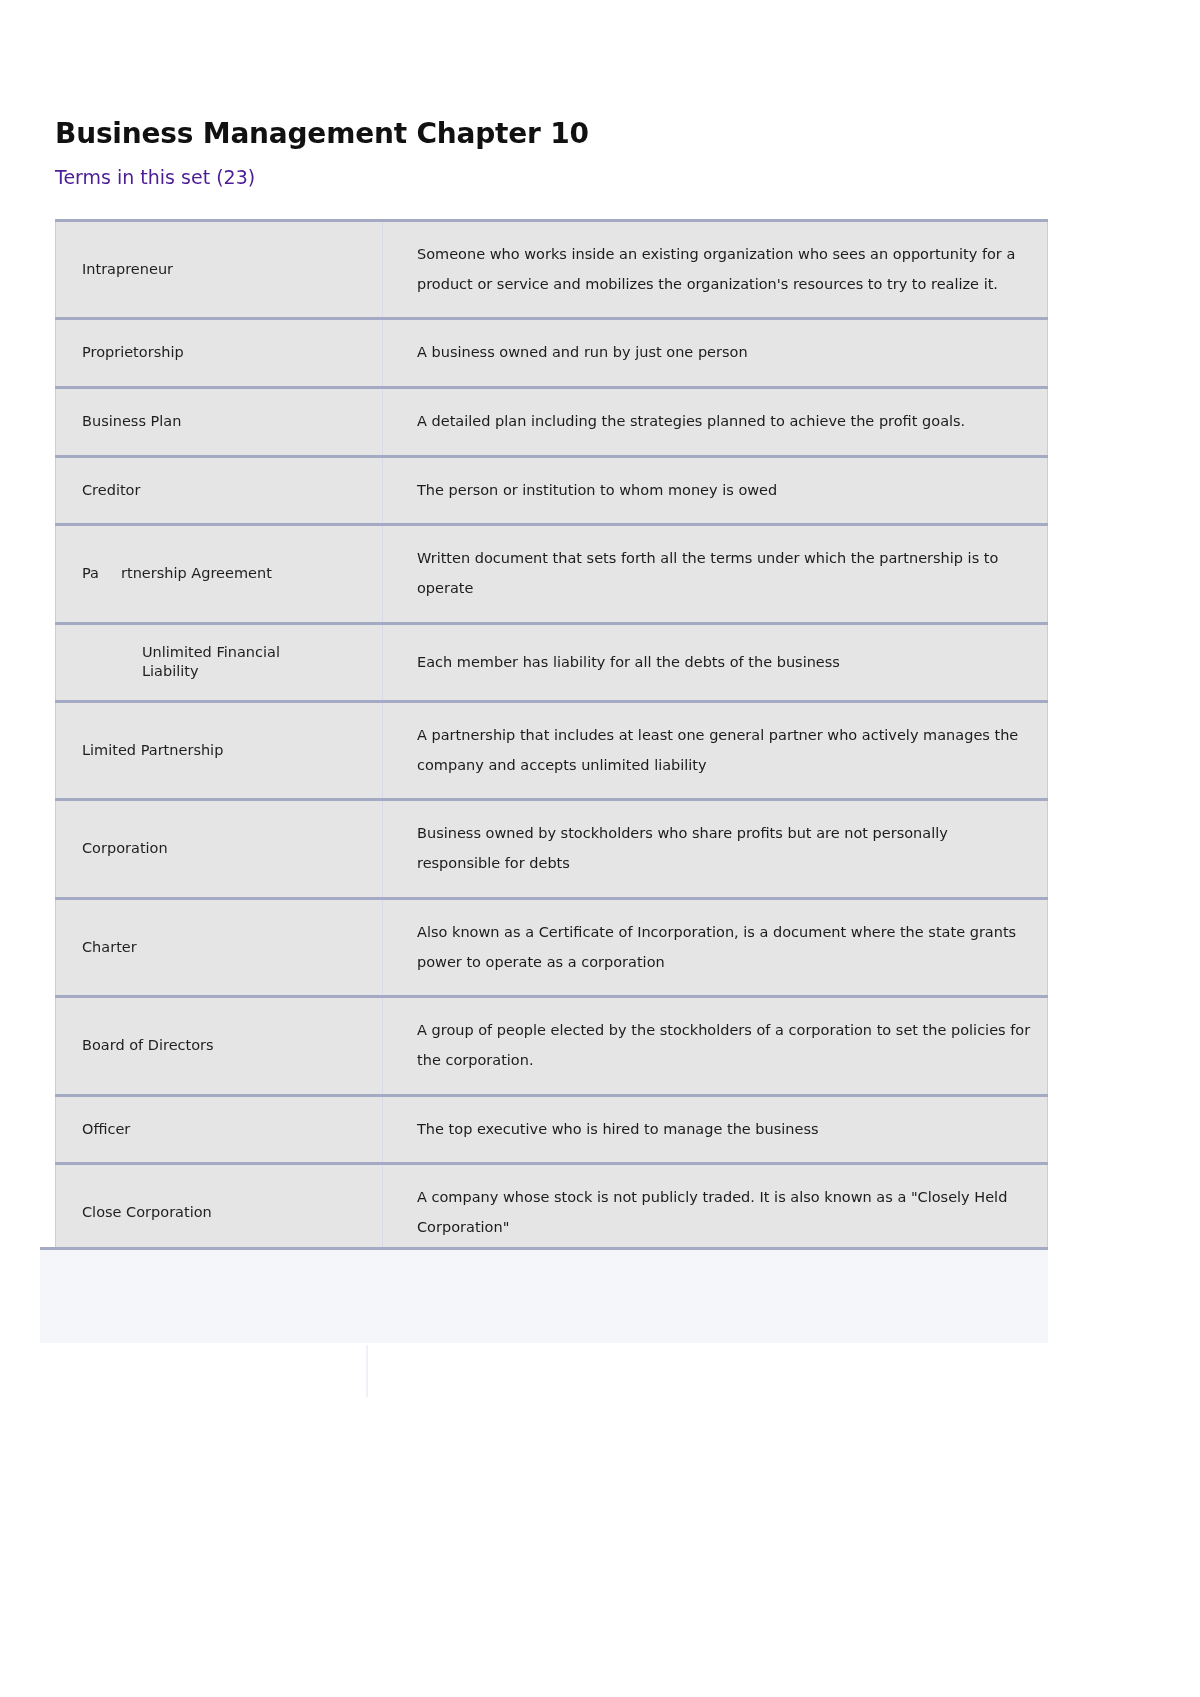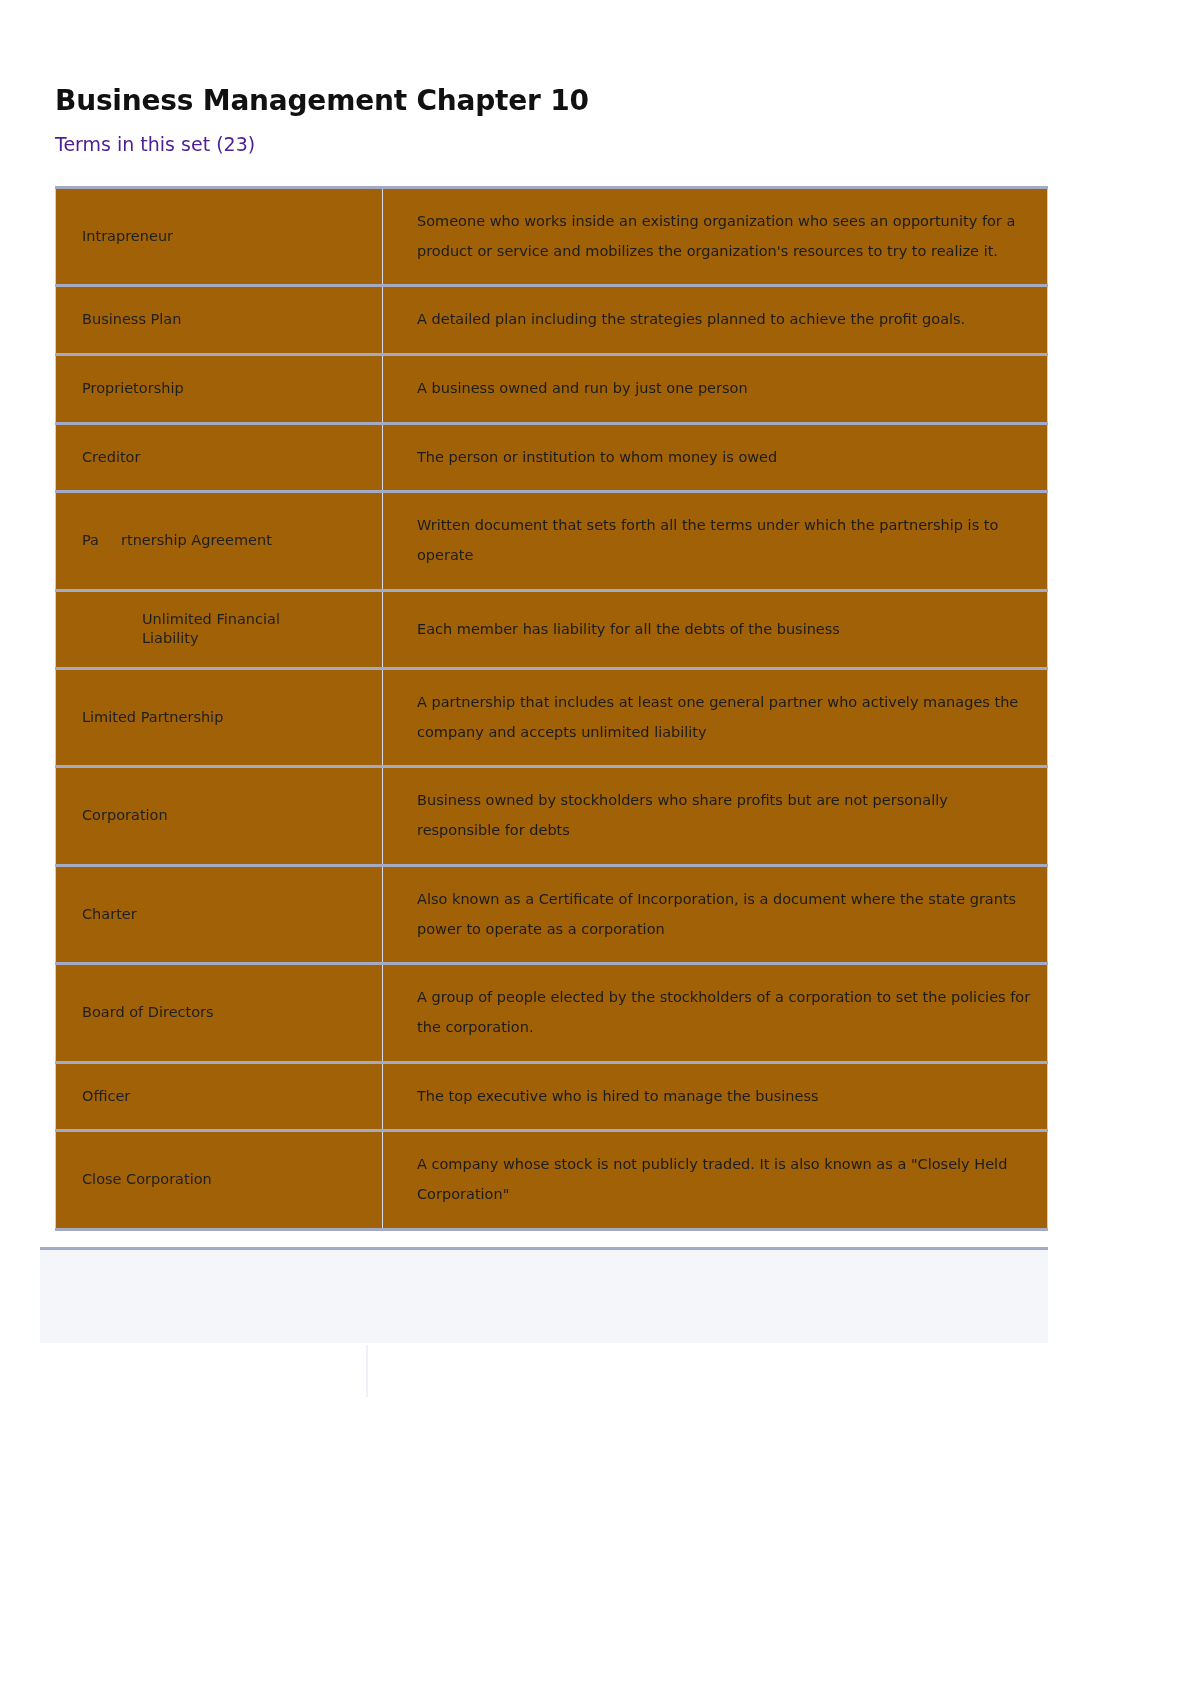--- a/index.html
+++ b/index.html
@@ -32,21 +32,21 @@
     width: 992px;
   }
 
   .page-title {
     font-family: "DejaVu Sans", sans-serif;
     font-size: 28px;
     font-weight: bold;
     letter-spacing: -0.2px;
     color: #111111;
     margin: 0;
-    padding-top: 84px;
+    padding-top: 117px;
     line-height: 1.18;
   }
 
   .set-count {
     font-family: "DejaVu Sans", sans-serif;
     font-size: 19px;
     font-weight: normal;
     color: #4c1d95;
     margin: 0;
     padding-top: 16px;
@@ -68,21 +68,21 @@
     border-bottom: 3px solid #a4aac4;
   }
   .terms-table tr:last-child {
     border-bottom: none;
   }
 
   .term-cell,
   .def-cell {
     vertical-align: middle;
     padding: 0;
-    background: #a16207;
+    background: #e5e5e5;
   }
 
   .term-cell {
     width: 327px;
     font-size: 14.5px;
     color: #1f1f1f;
     padding: 18px 26px 18px 26px;
     line-height: 1.5;
     box-sizing: border-box;
   }
@@ -149,26 +149,26 @@
     <div class="set-count">Terms in this set (23)</div>
 
     <div class="table-wrap">
       <table class="terms-table">
         <tbody id="terms-body">
             <tr>
               <td class="term-cell"><span>Intrapreneur</span></td>
               <td class="def-cell"><span>Someone who works inside an existing organization who sees an opportunity for a product or service and mobilizes the organization's resources to try to realize it.</span></td>
             </tr>
             <tr>
+              <td class="term-cell"><span>Proprietorship</span></td>
+              <td class="def-cell"><span>A business owned and run by just one person</span></td>
+            </tr>
+            <tr>
               <td class="term-cell"><span>Business Plan</span></td>
               <td class="def-cell"><span>A detailed plan including the strategies planned to achieve the profit goals.</span></td>
-            </tr>
-            <tr>
-              <td class="term-cell"><span>Proprietorship</span></td>
-              <td class="def-cell"><span>A business owned and run by just one person</span></td>
             </tr>
             <tr>
               <td class="term-cell"><span>Creditor</span></td>
               <td class="def-cell"><span>The person or institution to whom money is owed</span></td>
             </tr>
             <tr>
               <td class="term-cell gap-term"><span>Pa</span><span class="gap-spacer"></span><span>rtnership Agreement</span></td>
               <td class="def-cell"><span>Written document that sets forth all the terms under which the partnership is to operate</span></td>
             </tr>
             <tr>

